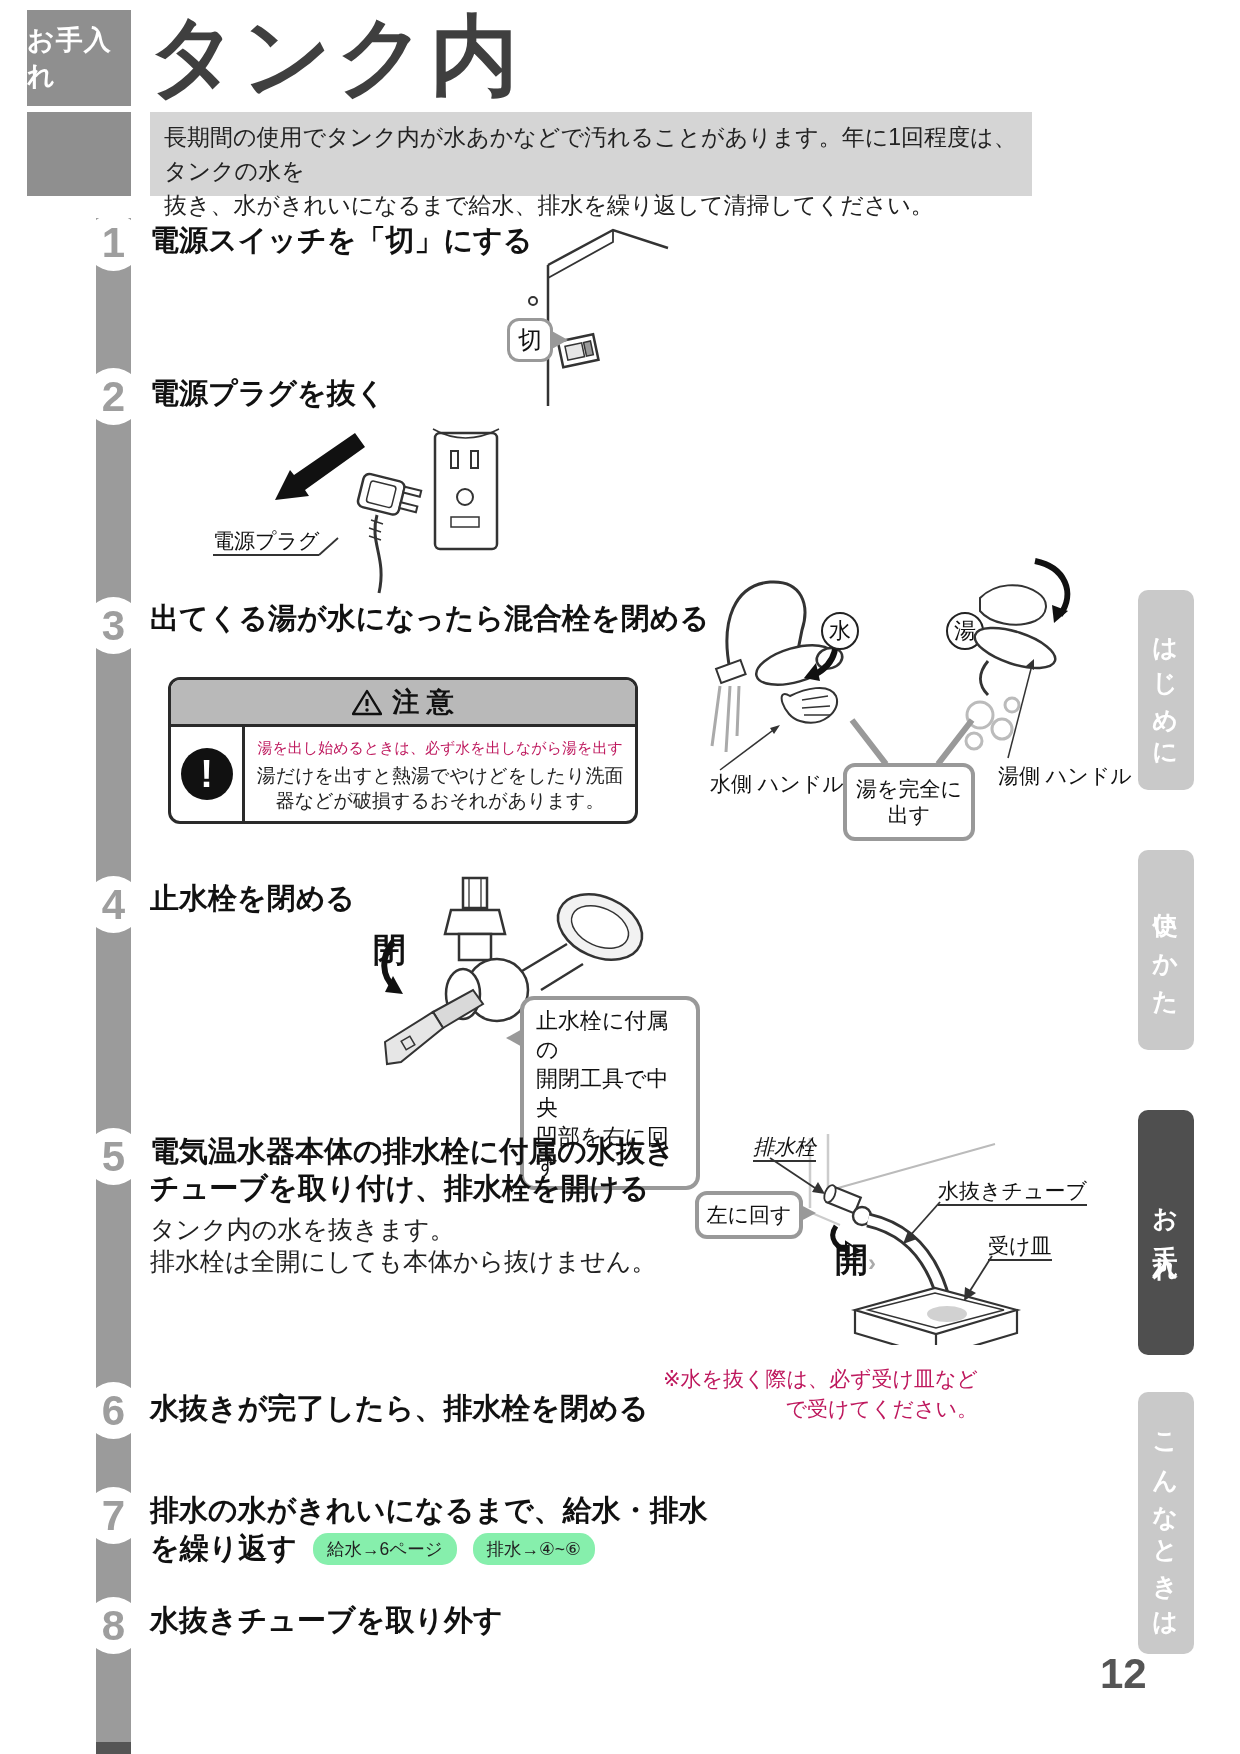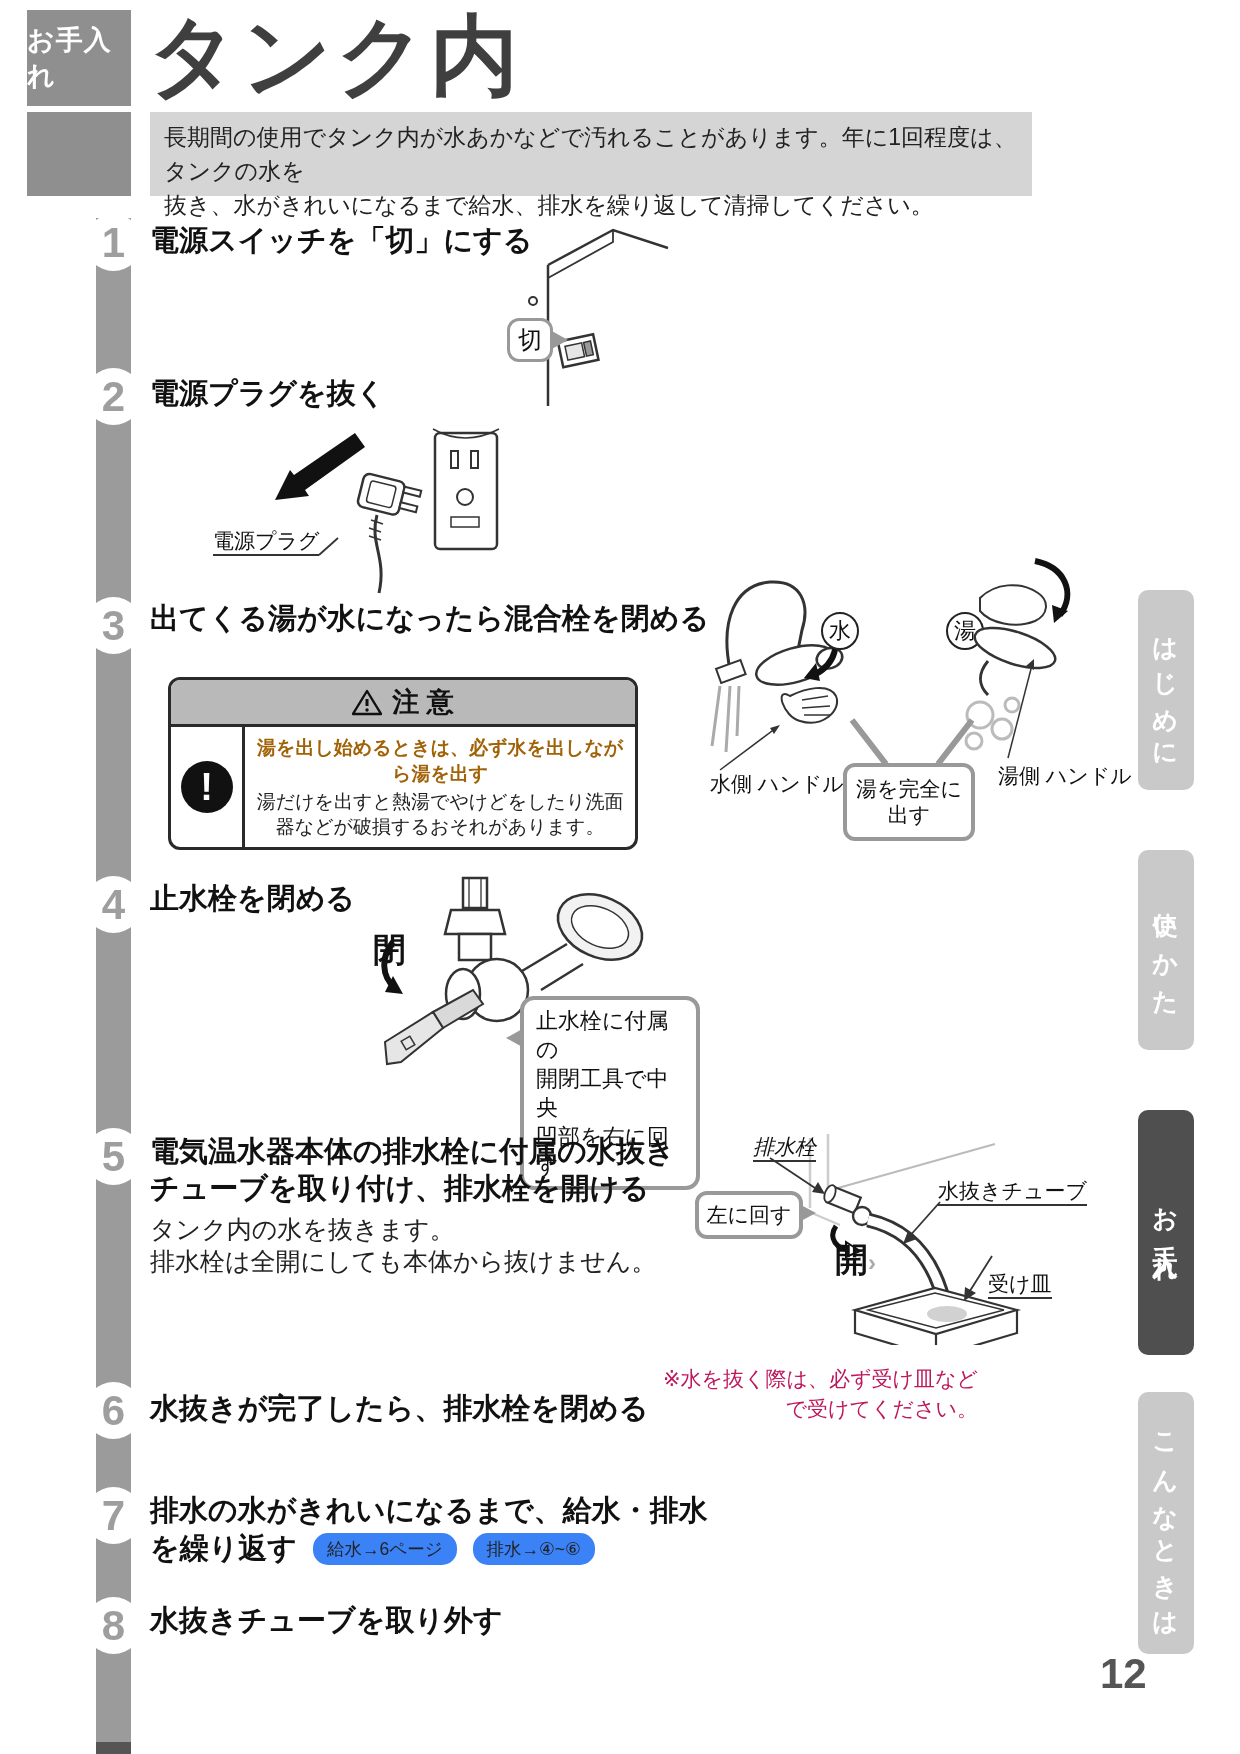--- a/index.html
+++ b/index.html
@@ -21,37 +21,37 @@
   .step-body{font-size:25px;color:#222;line-height:32px;white-space:nowrap;}
   
   .caution{border:3px solid #2a2a2a;border-radius:12px;overflow:hidden;background:#fff;text-align:center;}
   .caution-head{background:#b9b9b9;border-bottom:3px solid #2a2a2a;height:44px;display:flex;
                 align-items:center;justify-content:center;font-size:27px;font-weight:bold;color:#111;gap:10px;}
   .caution-body{display:flex;}
   .caution-icon-cell{width:74px;border-right:3px solid #2a2a2a;display:flex;align-items:center;justify-content:center;}
   .mandatory-circle{width:52px;height:52px;border-radius:50%;background:#111;color:#fff;display:flex;
                     align-items:center;justify-content:center;font-size:38px;font-weight:bold;}
   .caution-text{padding:8px 10px;width:384px;}
-  .caution-bold{font-size:19px;font-weight:bold;line-height:26px;color:#a16207;}
+  .caution-bold{font-size:15px;font-weight:normal;line-height:26px;color:#be185d;}
   .caution-reg{font-size:19px;line-height:25px;color:#222;margin-top:2px;}
   
   .bubble{background:#fff;border:4px solid #999;border-radius:12px;display:flex;align-items:center;
           justify-content:center;box-sizing:border-box;font-size:21px;color:#111;}
   .bubble.pr::after{content:"";position:absolute;right:-18px;top:50%;margin-top:-10px;
         border-top:10px solid transparent;border-bottom:10px solid transparent;border-left:18px solid #999;}
   .bubble.pl::before{content:"";position:absolute;left:-18px;top:28px;
         border-top:10px solid transparent;border-bottom:10px solid transparent;border-right:18px solid #999;}
   .tip-box{background:#fff;border:4px solid #999;border-radius:14px;font-size:22px;line-height:29px;
            color:#111;padding:6px 12px;box-sizing:border-box;}
   .anno{font-size:21px;color:#111;line-height:26px;}
   .anno.u{border-bottom:2px solid #333;}
   .circ-sym{width:38px;height:38px;border-radius:50%;border:2.5px solid #222;box-sizing:border-box;
             display:flex;align-items:center;justify-content:center;font-size:22px;color:#111;background:#fff;}
   .big-kanji{font-size:33px;font-weight:bold;color:#111;}
-  .pill{background:#3b82f6;border-radius:15px;font-size:17.5px;color:#222;padding:4px 14px;white-space:nowrap;}
+  .pill{background:#86efac;border-radius:15px;font-size:17.5px;color:#222;padding:4px 14px;white-space:nowrap;}
   
   .tab{border-radius:10px;display:flex;align-items:center;justify-content:center;
        writing-mode:vertical-rl;text-orientation:upright;letter-spacing:7px;
        font-size:25px;font-weight:bold;color:#fff;}
   .tab.light{background:#c9c9c9;}
   .tab.dark{background:#4f4f4f;}
   .page-num{font-size:42px;font-weight:bold;color:#555;}
   .note{font-size:21px;line-height:30px;color:#be185d;white-space:nowrap;text-align:right;}
   svg{display:block;}
 </style>
@@ -268,21 +268,21 @@
   </div>
   <div class="abs anno u" style="left:753px;top:1134px;font-style:italic;">排水栓</div>
   <div class="abs bubble" style="left:695px;top:1191px;width:108px;height:48px;">
     <span>左に回す</span>
     <span style="position:absolute;right:-17px;top:9px;border-top:9px solid transparent;border-bottom:9px solid transparent;border-left:17px solid #999;"></span>
   </div>
   <div class="abs big-kanji" style="left:835px;top:1238px;">
     <span>開</span><span style="color:#aaa;font-size:24px;">›</span>
   </div>
   <div class="abs anno u" style="left:938px;top:1178px;">水抜きチューブ</div>
-  <div class="abs anno u" style="left:988px;top:1233px;margin-top:38px;">受け皿</div>
+  <div class="abs anno u" style="left:988px;top:1233px;">受け皿</div>
   <div class="abs note" style="left:663px;top:1364px;">
     <div>※水を抜く際は、必ず受け皿など</div>
     <div style="padding-left:22px;">で受けてください。</div>
   </div>
 
   <div class="abs step-title" style="left:150px;top:1390px;">水抜きが完了したら、排水栓を閉める</div>
 
   <div class="abs step-title" style="left:150px;top:1492px;">排水の水がきれいになるまで、給水・排水</div>
   <div class="abs" style="left:150px;top:1530px;display:flex;align-items:center;gap:16px;">
     <span class="step-title">を繰り返す</span>

